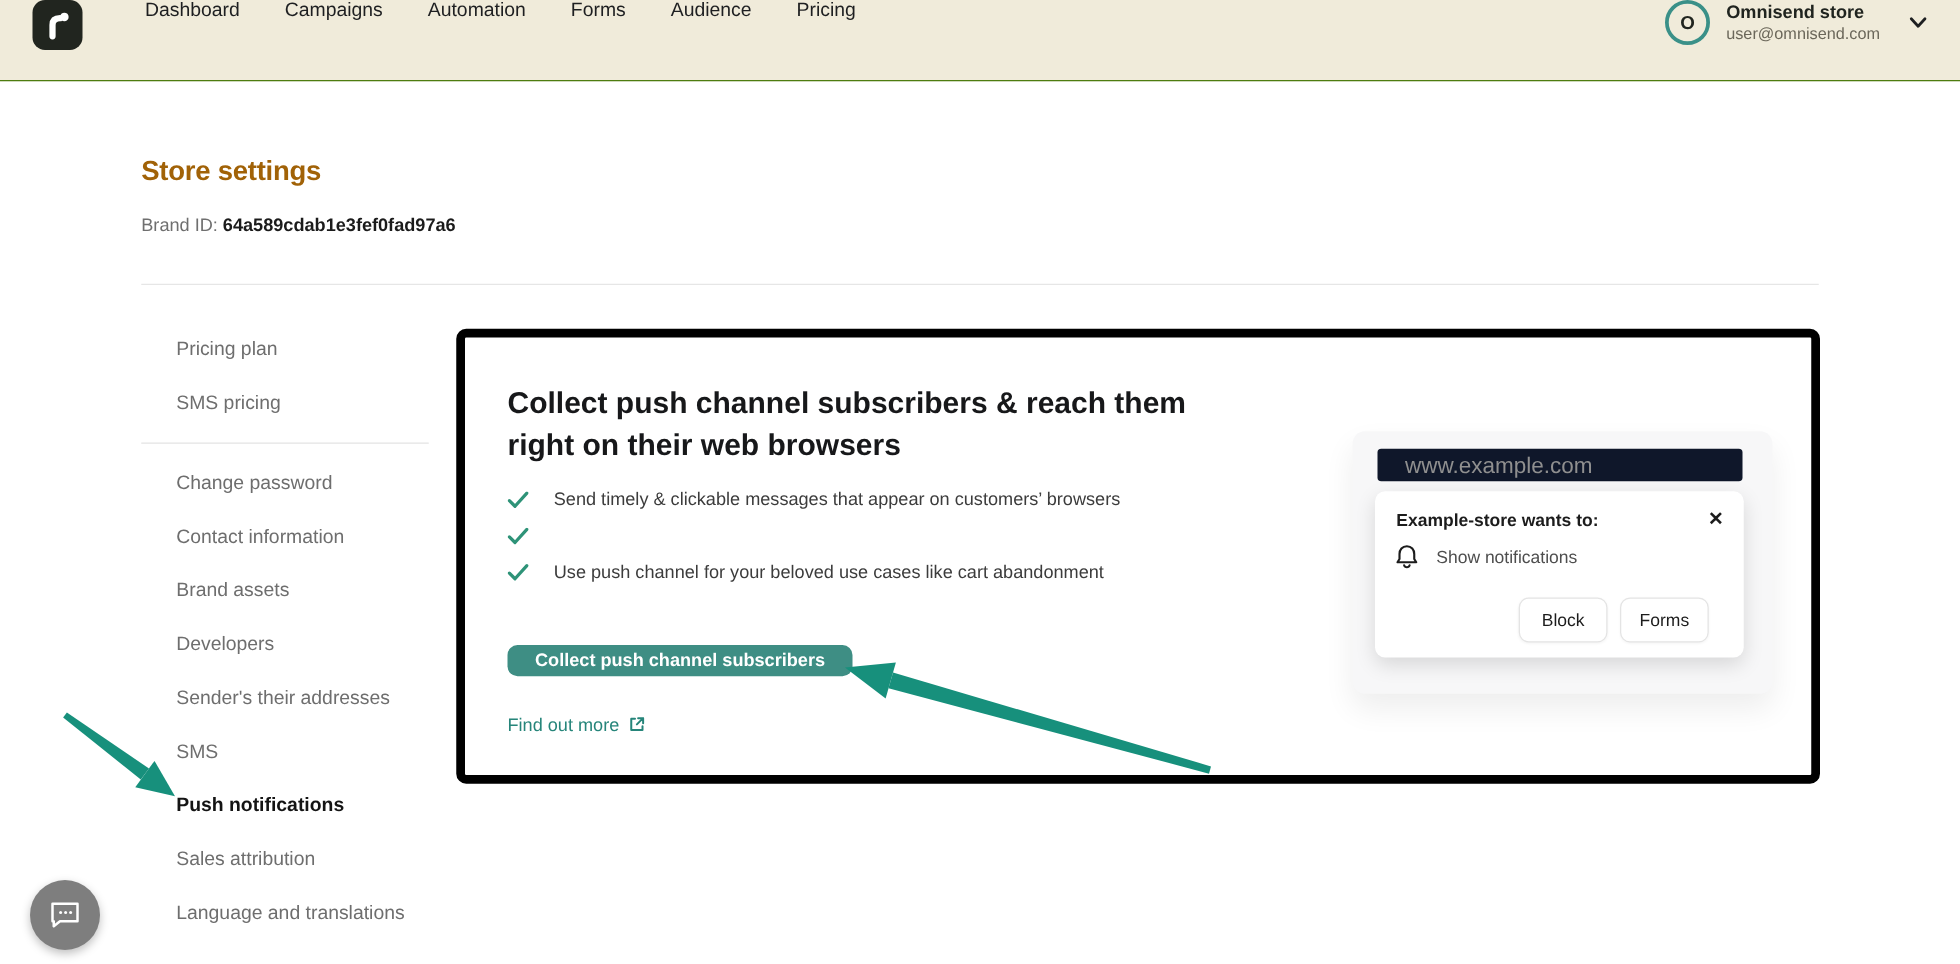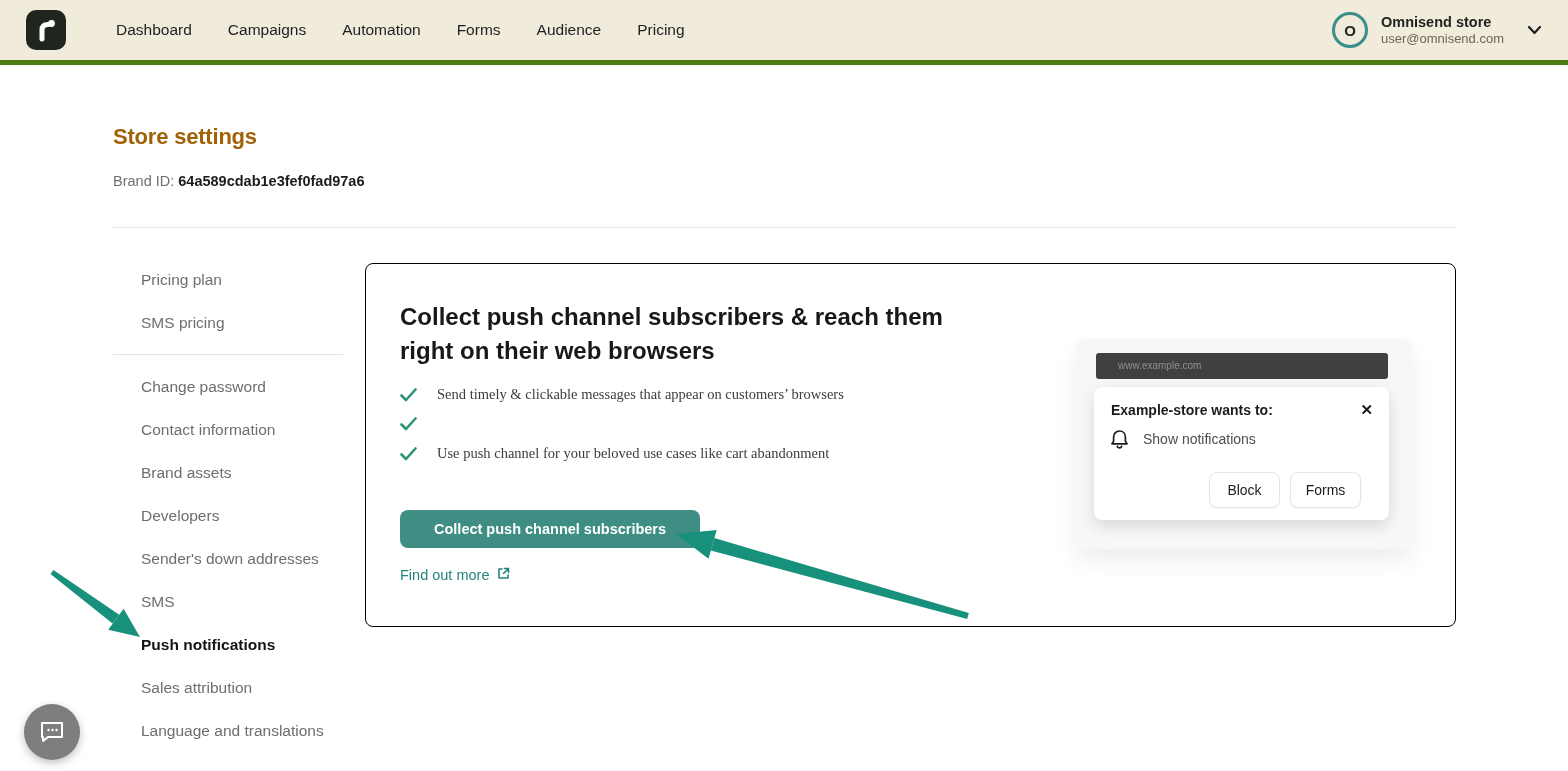--- a/index.html
+++ b/index.html
@@ -9,22 +9,22 @@
     position: relative; overflow: hidden;
     background: #ffffff;
     font-family: "Liberation Sans", sans-serif;
     color: #1c1c1e;
   }
 
   
   .topbar {
     position: absolute; left: 0; top: 0; width: 1568px; height: 65px;
     background: #f0ebda;
-    border-bottom: 5px solid #4d7c0f;
-    display: flex; align-items: center;
+    border-bottom: 1px solid #4d7c0f;
+    display: flex; align-items: flex-start;
     padding: 0 26px;
     z-index: 10;
   }
   .logo {
     width: 40px; height: 40px; border-radius: 10px;
     background: #21251f;
     display: flex; align-items: center; justify-content: center;
     cursor: pointer; flex: none;
   }
   .nav { display: flex; gap: 36px; margin-left: 50px; }
@@ -63,53 +63,53 @@
     padding: 11px 0 11px 28px;
     font-size: 15.5px; color: #6e6e6e; line-height: 21px;
     cursor: pointer;
   }
   .side-item.active { color: #141414; font-weight: 700; }
   .side-divider { height: 1px; background: #e3e3e3; margin: 10px 0; }
 
   
   .card {
     position: absolute; left: 365px; top: 263px; width: 1091px; height: 364px;
-    background: #fff; border: 1px solid #000000; border-radius: 8px;
+    background: #fff; border: 7px solid #000000; border-radius: 8px;
   }
   .card-heading {
     position: absolute; left: 34px; top: 36px; width: 545px; margin: 0;
     font-size: 24px; line-height: 34px; font-weight: 700; color: #17181a;
   }
-  .bullets { position: absolute; left: 34px; top: 122px; font-family: Liberation Serif, serif; }
+  .bullets { position: absolute; left: 34px; top: 122px; }
   .bullet { display: flex; align-items: center; gap: 20px; margin-bottom: 14px; }
   .bullet-text { font-size: 14.5px; color: #3c3c3c; }
   .cta-button {
-    position: absolute; left: 34px; top: 246px; height: 38px;
+    position: absolute; left: 34px; top: 246px; height: 25px;
     background: #3e8e84; color: #ffffff;
-    border: none; border-radius: 8px; padding: 0 34px;
+    border: none; border-radius: 8px; padding: 0 22px;
     font-family: inherit; font-size: 14.5px; font-weight: 600;
     cursor: pointer;
   }
   .more-link {
     position: absolute; left: 34px; top: 303px;
     display: flex; gap: 8px;
     color: #26857a; font-size: 14.5px; text-decoration: none; cursor: pointer;
   }
 
   
   .mockup {
     position: absolute; left: 710px; top: 75px; width: 336px; height: 210px;
     background: #f7f7f8; border-radius: 10px;
     box-shadow: 0 12px 24px rgba(0,0,0,0.07);
   }
   .mock-url {
     position: absolute; left: 20px; top: 14px; width: 292px; height: 26px;
-    background: #404040; border-radius: 3px;
+    background: #0f172a; border-radius: 3px;
     line-height: 26px; padding-left: 22px;
-    font-size: 10px; color: #8f8f8f;
+    font-size: 18px; color: #8f8f8f;
   }
   .mock-popup {
     position: absolute; left: 18px; top: 48px; width: 295px; height: 133px;
     background: #ffffff; border-radius: 8px;
     box-shadow: 0 6px 16px rgba(0,0,0,0.13);
   }
   .popup-title-row {
     display: flex; justify-content: space-between; align-items: flex-start;
     padding: 15px 16px 0 17px;
   }
@@ -182,21 +182,21 @@
 <div class="top-divider"></div>
 
 <nav class="sidebar">
   <div class="side-item">Pricing plan</div>
   <div class="side-item">SMS pricing</div>
   <div class="side-divider"></div>
   <div class="side-item">Change password</div>
   <div class="side-item">Contact information</div>
   <div class="side-item">Brand assets</div>
   <div class="side-item">Developers</div>
-  <div class="side-item">Sender's down addresses</div>
+  <div class="side-item">Sender's their addresses</div>
   <div class="side-item">SMS</div>
   <div class="side-item active">Push notifications</div>
   <div class="side-item">Sales attribution</div>
   <div class="side-item">Language and translations</div>
 </nav>
 
 <section class="card">
   <h2 class="card-heading">Collect push channel subscribers &amp; reach them right on their web browsers</h2>
 
   <div class="bullets">

